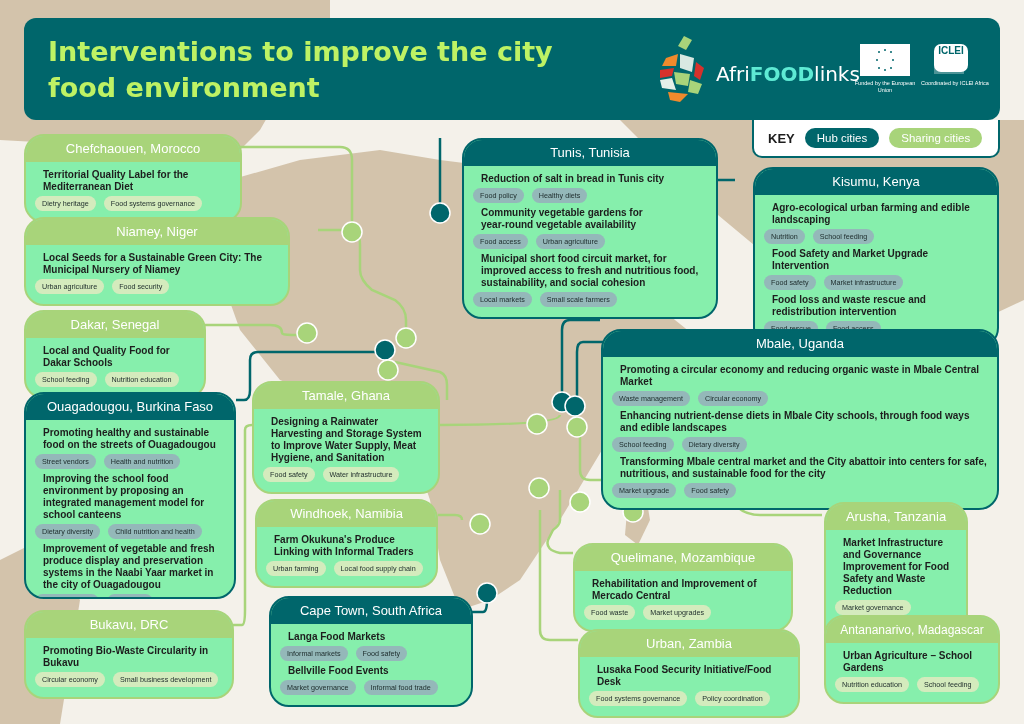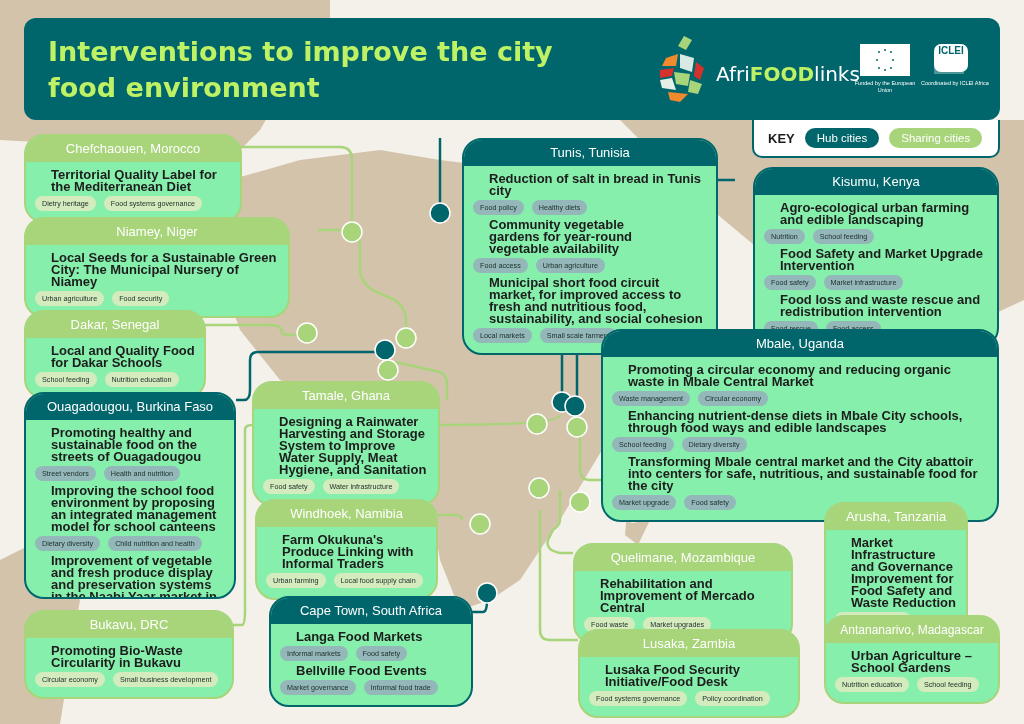--- a/index.html
+++ b/index.html
@@ -9,21 +9,21 @@
   .header {
     position: absolute; left: 24px; top: 18px; width: 976px; height: 102px;
     background: #00666b; border-radius: 12px;
   }
   .title {
     position: absolute; left: 24px; top: 16px; color: #bef264;
     font-family: "DejaVu Sans", sans-serif; font-weight: bold; font-size: 27px; line-height: 36px; width: 520px;
   }
   .logo { position: absolute; left: 634px; top: 18px; width: 48px; height: 66px; }
   .brand { position: absolute; left: 692px; top: 44px; font-size: 20px; color: #fff; font-family: "DejaVu Sans", sans-serif; }
-  .brand .hl { color: #bef264; font-weight: bold; }
+  .brand .hl { color: #5eead4; font-weight: bold; }
   .eu-flag { position: absolute; left: 836px; top: 26px; width: 50px; height: 32px; background: #fff; }
   .eu-caption, .iclei-caption { position: absolute; top: 62px; color: #fff; font-size: 5.5px; text-align: center; line-height: 7px; }
   .eu-caption { left: 826px; width: 70px; }
   .iclei-badge { position: absolute; left: 910px; top: 26px; width: 34px; height: 28px; background: #fff; border-radius: 7px; color: #00666b; font-size: 10px; font-weight: bold; text-align: center; line-height: 14px; }
   .iclei-sub { position: absolute; left: 910px; top: 42px; width: 30px; height: 14px; background: rgba(255,255,255,0.3); }
   .iclei-caption { left: 896px; width: 70px; }
   .key {
     position: absolute; left: 752px; top: 120px; width: 248px; height: 38px;
     background: #fff; border: 2px solid #00666b; border-top: none; border-radius: 0 0 10px 10px;
     display: flex; align-items: center; padding-left: 14px; gap: 10px;
@@ -33,21 +33,21 @@
   .key-hub { background: #00666b; }
   .key-share { background: #a8d47a; }
 
   .card { position: absolute; background: #86efac; border-radius: 20px; overflow: hidden; }
   .card.hub { border: 2px solid #00666b; }
   .card.share { border: 2px solid #a8d47a; }
   .card .ch { color: #fff; text-align: center; font-size: 13px; height: 26px; line-height: 26px; }
   .card.hub .ch { background: #00666b; }
   .card.share .ch { background: #a8d47a; }
   .card .body { padding: 5px 9px 6px 9px; }
-  .proj { font-size: 13px; font-weight: bold; color: #1d1d1d; line-height: 12px; margin: 2px 0 3px 16px; }
+  .proj { font-size: 10px; font-weight: bold; color: #1d1d1d; line-height: 12px; margin: 2px 0 3px 8px; }
   .tags { display: flex; gap: 8px; margin-bottom: 4px; flex-wrap: wrap; }
   .tag { font-size: 7.2px; padding: 3px 7px; border-radius: 9px; color: #1d2b2b; white-space: nowrap; }
   .card.hub .tag { background: #94b8b9; }
   .card.share .tag { background: #d4ebbd; }
 </style>
 </head>
 <body>
 
 <svg id="map" width="1024" height="724" viewBox="0 0 1024 724">
 
@@ -309,21 +309,21 @@
   <div class="body">
     <div class="proj">Rehabilitation and Improvement of Mercado Central</div>
     <div class="tags">
         <span class="tag">Food waste</span>
         <span class="tag">Market upgrades</span>
       </div>
   </div>
 </div>
 
 <div class="card share" style="left:578px;top:629px;width:222px;">
-  <div class="ch">Lusaka, Zambia</div>
+  <div class="ch">Urban, Zambia</div>
   <div class="body">
     <div class="proj">Lusaka Food Security Initiative/Food Desk</div>
     <div class="tags">
         <span class="tag">Food systems governance</span>
         <span class="tag">Policy coordination</span>
       </div>
   </div>
 </div>
 
 <div class="card share" style="left:824px;top:502px;width:144px;">

